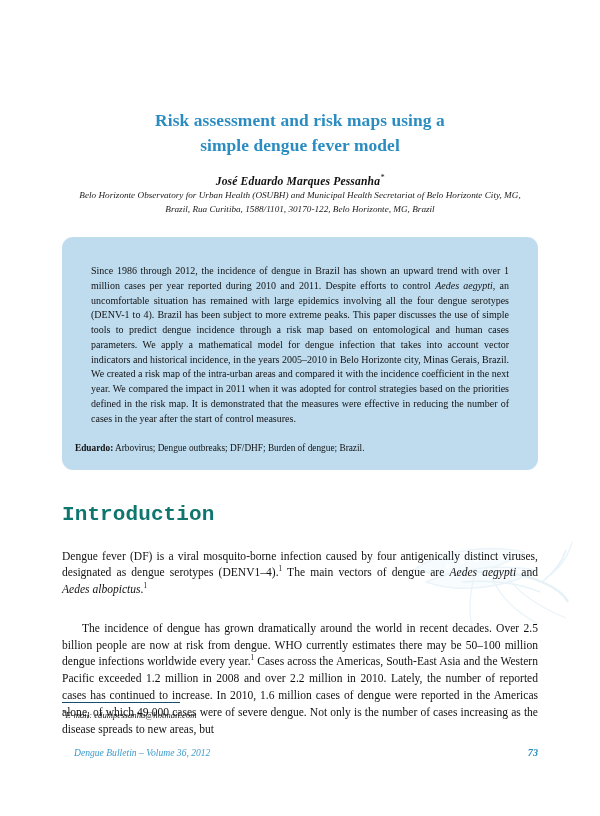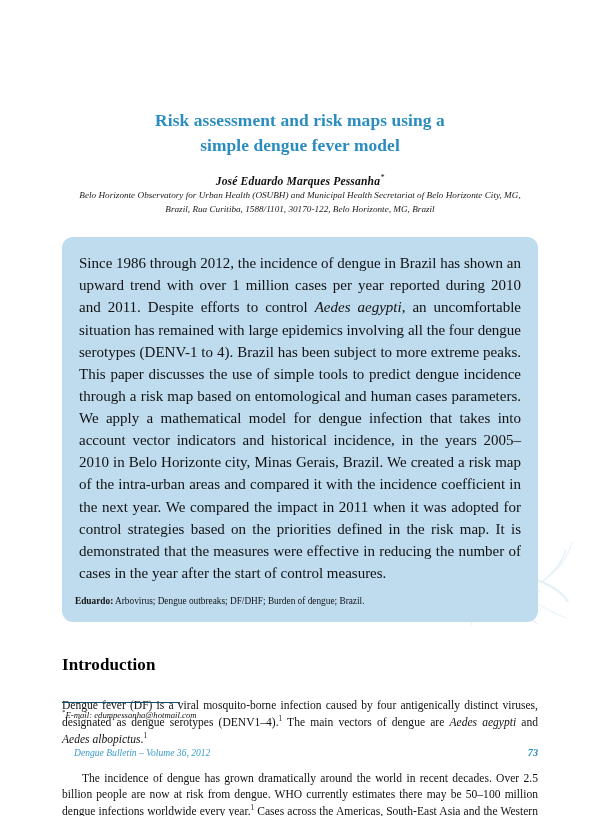--- a/index.html
+++ b/index.html
@@ -91,45 +91,45 @@
     padding: 11px 13px 14px 13px;
   }
   .abstract-heading {
     text-align: center;
     font-weight: bold;
     font-size: 10.6px;
     margin: 1px 0 8px 0;
     color: #111;
   }
   .abstract-text {
-    font-size: 15px;
+    font-size: 10px;
     line-height: 1.475;
     text-align: justify;
-    margin: 4px;
+    margin: 16px;
     color: #111;
     hyphens: none;
   }
   .abstract-text i { font-style: italic; }
 
   .keywords {
     margin-top: 11px;
     font-size: 9.3px;
     line-height: 1.4;
     color: #111;
   }
   .keywords .kw-label {
     font-weight: bold;
   }
 
   
   .section-heading {
-    color: #000000;
-    font-family: Liberation Serif, serif;
-    font-weight: bold;
-    font-size: 17px;
+    color: #0f766e;
+    font-family: Liberation Mono, monospace;
+    font-weight: bold;
+    font-size: 21px;
     margin: 33px 0 0 0;
     letter-spacing: 0.1px;
   }
 
   .body-par {
     font-size: 11.55px;
     line-height: 1.455;
     text-align: justify;
     margin: 22px 0 0 0;
     color: #111;

